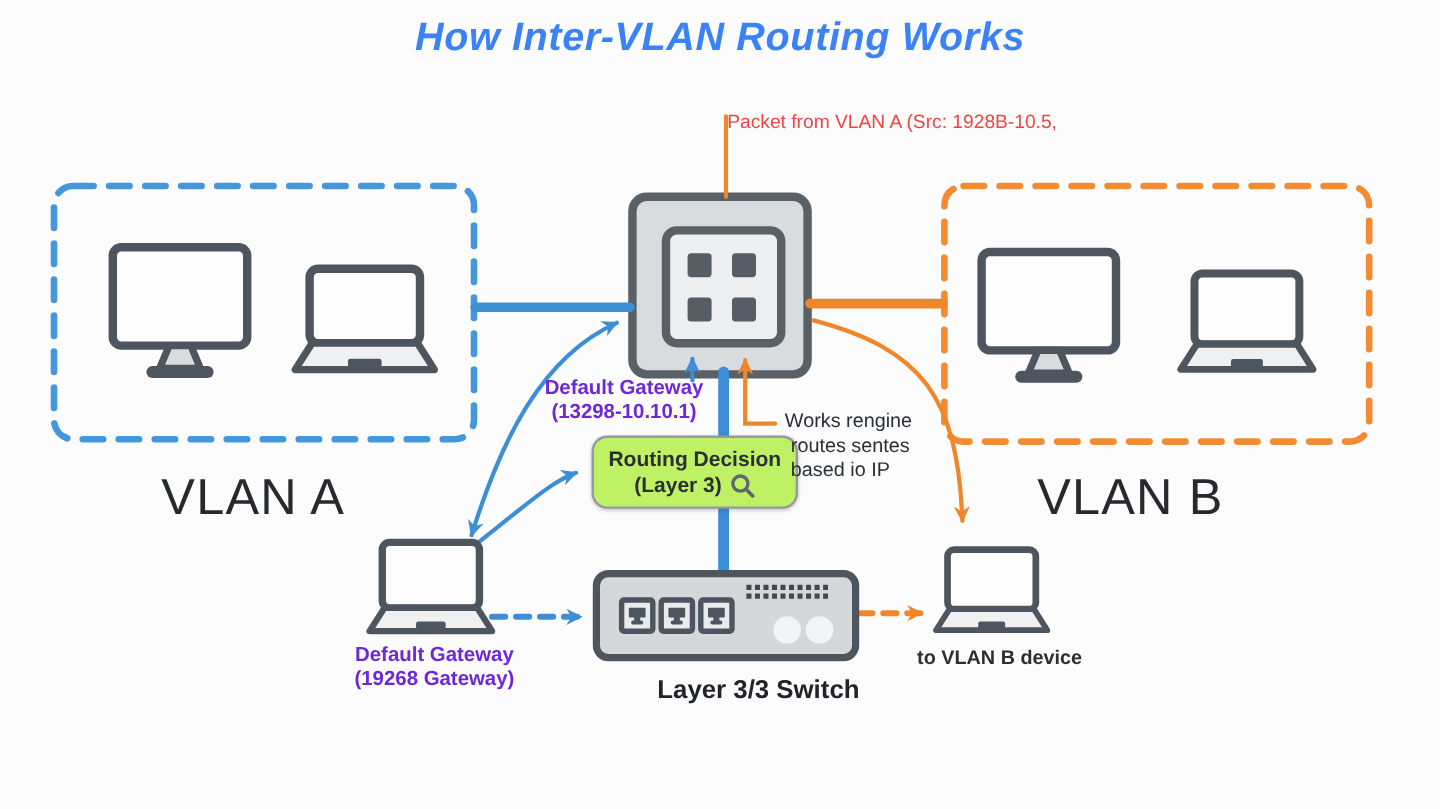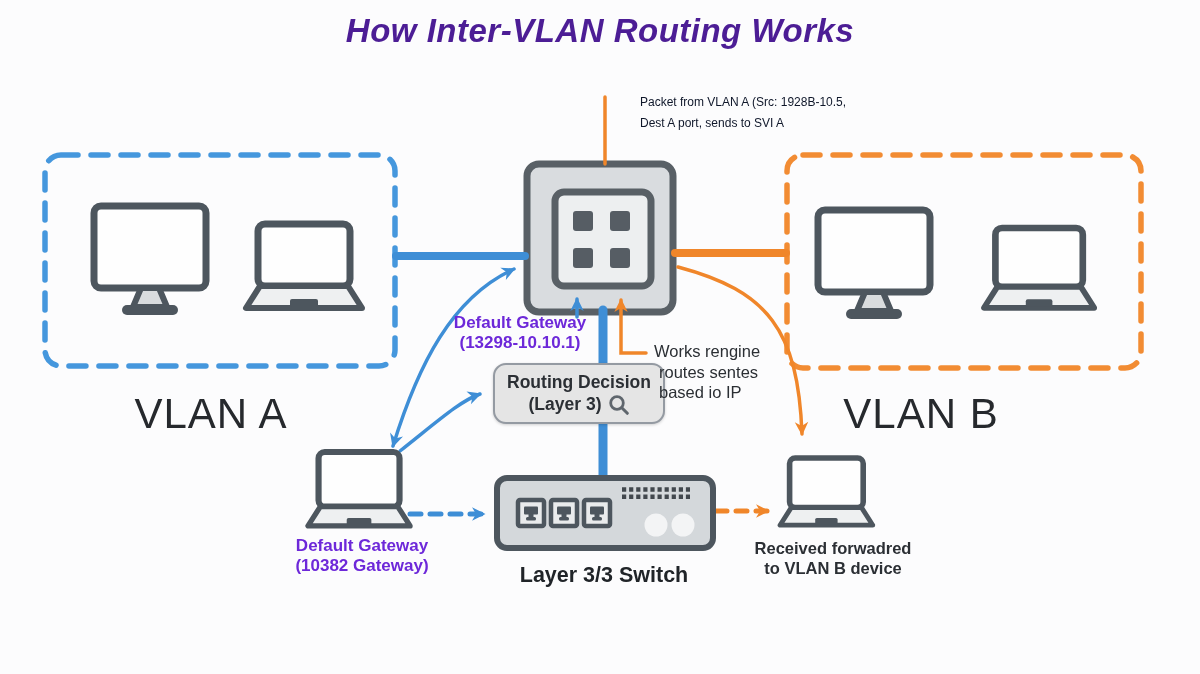--- a/index.html
+++ b/index.html
@@ -1,34 +1,34 @@
 <!DOCTYPE html>
 <html><head>
 <meta charset="utf-8">
 <style>
   html,body{margin:0;padding:0;background:#fbfbfc;}
   #stage{position:relative;width:1200px;height:674px;background:#fcfcfd;overflow:hidden;
          font-family:"Liberation Sans",sans-serif;color:#22262a;}
   #stage .abs{position:absolute;}
   .title{top:12px;left:0;width:1200px;text-align:center;font-size:33px;font-weight:700;
-         font-style:italic;color:#4c1d95;letter-spacing:.5px;}
-  .annotation{left:640px;top:92px;font-size:12px;line-height:21px;color:#0f172a;font-weight:400;}
+         font-style:italic;color:#3b82f6;letter-spacing:.5px;}
+  .annotation{left:606px;top:92px;font-size:16px;line-height:21px;color:#ef4444;font-weight:400;}
   .vlan-name{width:270px;text-align:center;font-size:42px;font-weight:400;color:#26292d;letter-spacing:1px;}
   .vlan-subnet{width:270px;text-align:center;font-size:20px;font-weight:700;color:#2b2f34;}
   .lbl{font-weight:700;font-size:17px;line-height:20px;text-align:center;color:#6d28d9;}
   .engine-note{left:654px;top:341px;font-size:16.5px;line-height:20.5px;font-weight:400;color:#2b2f34;}
   .engine-note span{display:block;}
   .engine-note span.ind{margin-left:5px;}
-  .routing-box{left:493px;top:363px;width:168px;height:57px;background:#e5e5e5;
+  .routing-box{left:493px;top:363px;width:168px;height:57px;background:#bef264;
        border:2.5px solid #949aa2;border-radius:13px;box-shadow:0 1px 3px rgba(0,0,0,.18);
        display:flex;flex-direction:column;align-items:center;justify-content:center;gap:1px;}
   .routing-box .l1{font-size:17.5px;font-weight:700;color:#2b2f34;}
   .routing-box .l2row{display:flex;align-items:center;gap:7px;}
   .routing-box .l2{font-size:17.5px;font-weight:700;color:#2b2f34;}
-  .l3-label{left:504px;top:563px;width:200px;text-align:center;font-size:21.5px;font-weight:700;color:#202428;}
+  .l3-label{left:532px;top:563px;width:200px;text-align:center;font-size:21.5px;font-weight:700;color:#202428;}
   .small-lbl{font-size:16.5px;line-height:20px;font-weight:700;text-align:center;color:#2b2f34;}
 </style>
 </head>
 <body>
 
 <div id="stage">
 
   <svg class="abs" style="left:0;top:0" width="1200" height="674" viewBox="0 0 1200 674">
     <defs>
       <marker id="mb" viewBox="0 0 10 10" refX="8.5" refY="5" markerWidth="15" markerHeight="15" markerUnits="userSpaceOnUse" orient="auto-start-reverse">
@@ -110,26 +110,25 @@
       </g>
       <circle cx="656" cy="525" r="11.5" fill="#f3f4f5"></circle>
       <circle cx="683" cy="525" r="11.5" fill="#f3f4f5"></circle>
     </g>
   </svg>
 
   <div class="abs title">How Inter-VLAN Routing Works</div>
 
   <div class="abs annotation">
     <span style="display:block">Packet from VLAN A (Src: 1928B-10.5,</span>
-    <span style="display:block">Dest A port, sends to SVI A</span>
   </div>
 
   <div class="abs vlan-name" style="left:76px;top:390px">VLAN A</div>
 
-  <div class="abs vlan-name" style="left:786px;top:390px">VLAN B</div>
+  <div class="abs vlan-name" style="left:807px;top:390px">VLAN B</div>
 
   <div class="abs lbl" style="left:420px;top:313px;width:200px">
     <span style="display:block">Default Gateway</span>
     <span style="display:block">(13298-10.10.1)</span>
   </div>
 
   <div class="abs routing-box">
     <div class="l1">Routing Decision</div>
     <div class="l2row">
       <span class="l2">(Layer 3)</span>
@@ -141,23 +140,22 @@
   </div>
 
   <div class="abs engine-note">
     <span>Works rengine</span>
     <span class="ind">routes sentes</span>
     <span class="ind">based io IP</span>
   </div>
 
   <div class="abs lbl" style="left:272px;top:536px;width:180px">
     <span style="display:block">Default Gateway</span>
-    <span style="display:block">(10382 Gateway)</span>
+    <span style="display:block">(19268 Gateway)</span>
   </div>
 
   <div class="abs l3-label">Layer 3/3 Switch</div>
 
   <div class="abs small-lbl" style="left:742px;top:538px;width:182px">
-    <span style="display:block">Received forwadred</span>
     <span style="display:block">to VLAN B device</span>
   </div>
 
 </div>
 
 </body></html>

